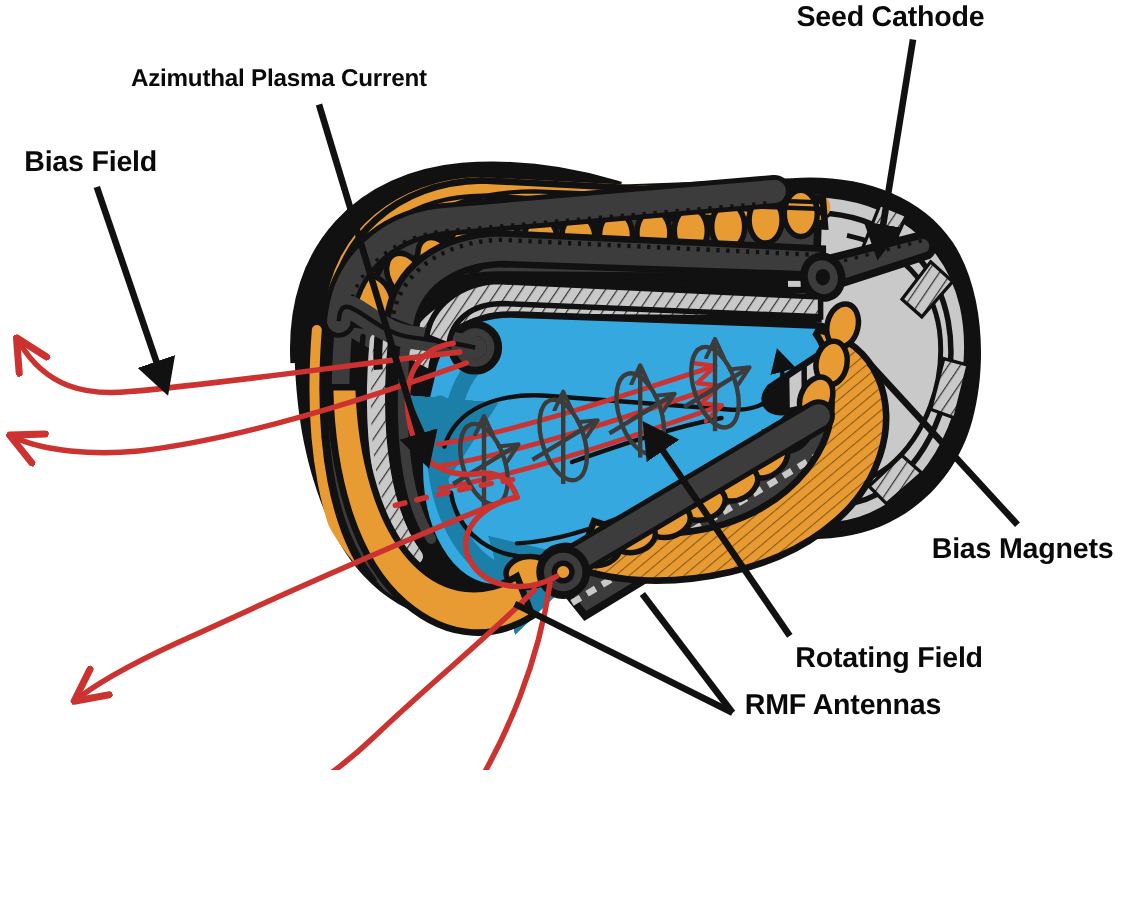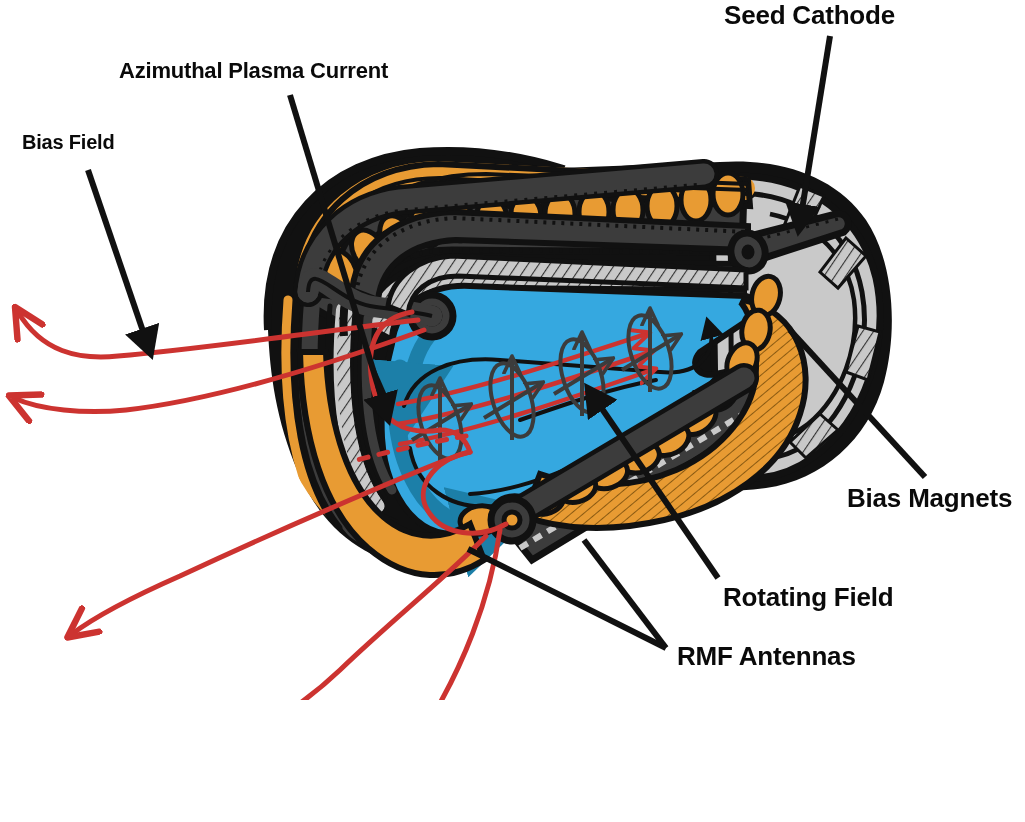--- a/index.html
+++ b/index.html
@@ -297,21 +297,21 @@
     <line x1="718" y1="578" x2="596" y2="400" marker-end="url(#ah-blk)"></line>
     <line x1="666" y1="648" x2="468" y2="549"></line>
     <line x1="666" y1="648" x2="584" y2="540"></line>
   </g>
 </svg>
 
 <div class="lbl" style="left:724px; top:0px; font-size:26px;">Seed Cathode</div>
 
 <div class="lbl" style="left:119px; top:58px; font-size:22px;">Azimuthal Plasma Current</div>
 
-<div class="lbl" style="left:22px; top:131px; font-size:20px;">Bias Field</div>
+<div class="lbl" style="left:22px; top:131px; font-size:26px;">Bias Field</div>
 
 <div class="lbl" style="left:847px; top:483px; font-size:26px;text-align:center;">Bias Magnets</div>
 
 <div class="lbl" style="left:723px; top:582px; font-size:26px;text-align:center;">Rotating Field</div>
 
-<div class="lbl" style="left:677px; top:641px; font-size:26px;">RMF Antennas</div>
+<div class="lbl" style="left:677px; top:625px; font-size:26px;">RMF Antennas</div>
 
 </div>
 
 </body></html>

